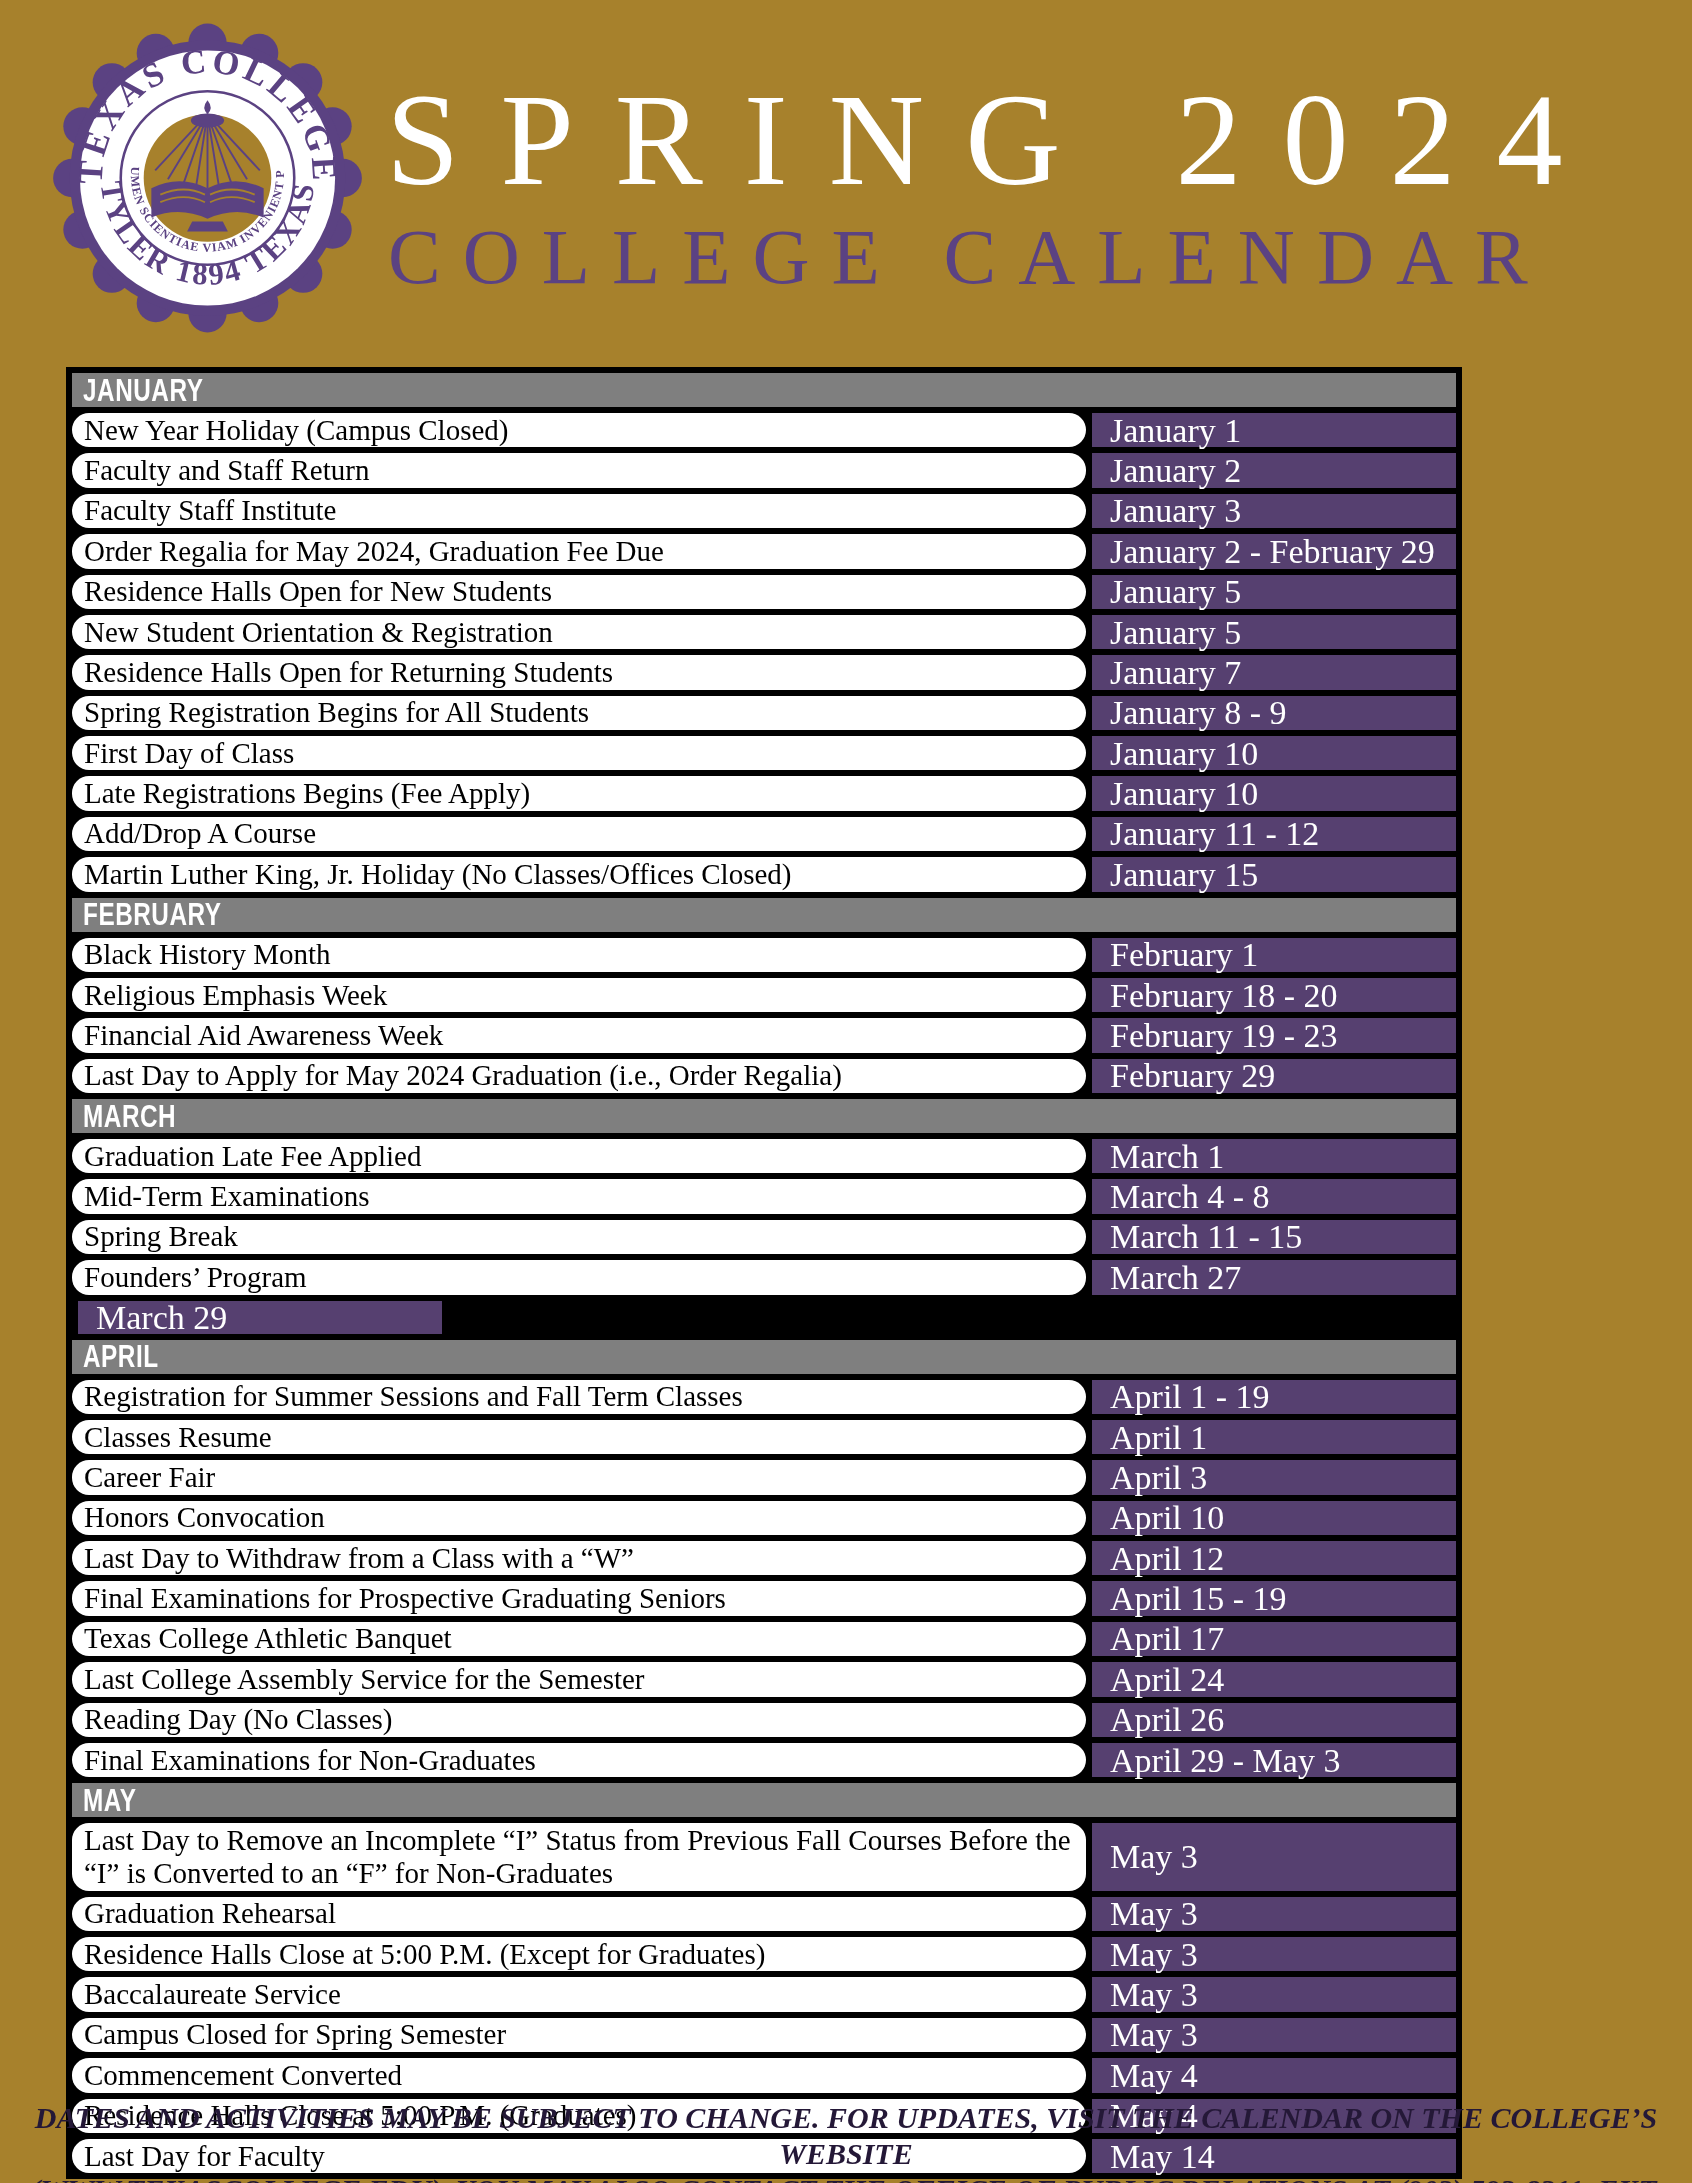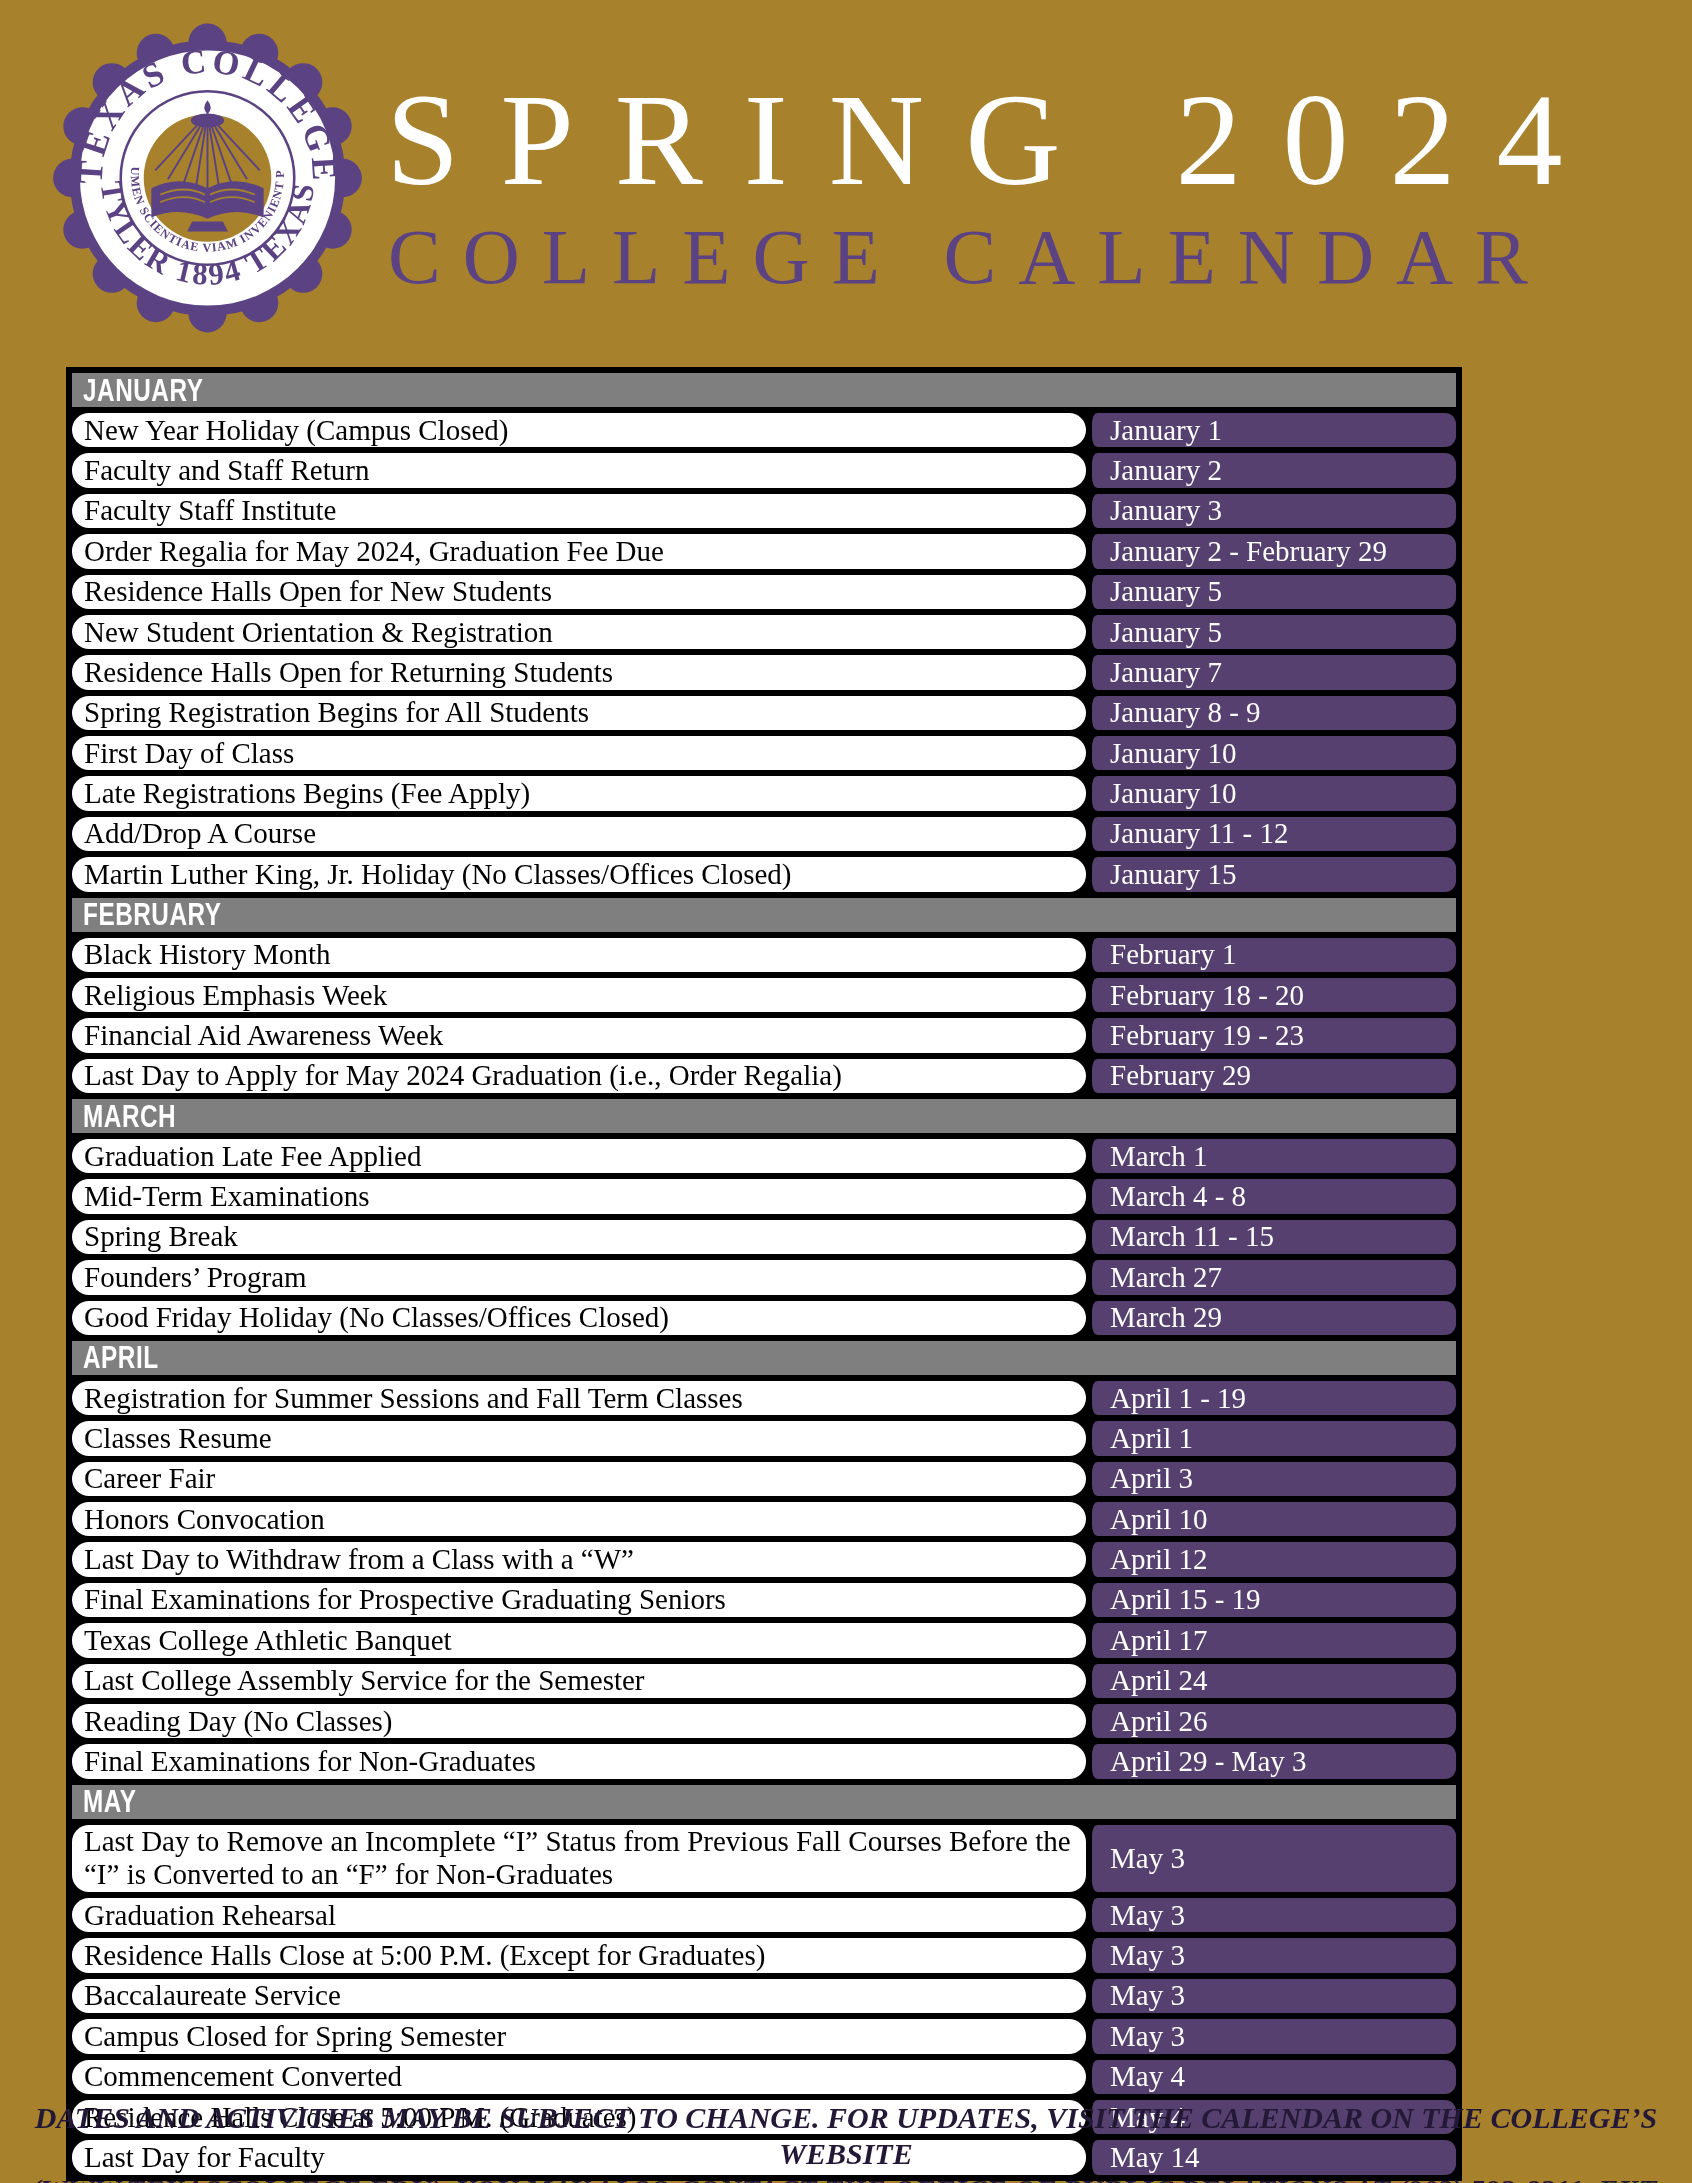--- a/index.html
+++ b/index.html
@@ -43,21 +43,21 @@
     flex:1 1 auto;background:var(--row-white,#FFFFFF);
     display:flex;align-items:center;
     padding:0.7px 8px 0.7px 12px;
     font-size:29px;line-height:33px;color:#000;border-radius:17px;
   }
   .date-cell{
     flex:0 0 370px;width:370px;box-sizing:border-box;
     border-left:6px solid var(--line,#000);
     background:var(--cell-purple,#564070);
     display:flex;align-items:center;padding-left:18px;
-    font-size:29px;line-height:33px;color:#fff;border-radius:11px;
+    font-size:34px;line-height:33px;color:#fff;
   }
   
   .footer-note{
     position:absolute;left:0;top:2100px;width:1692px;text-align:center;
     font-style:italic;font-weight:700;font-size:30px;line-height:36px;
     color:var(--ink,#241837);
   }
   
   .seal text{font-family:"Liberation Serif",serif;font-weight:700;fill:var(--seal-purple,#5B4282);}
 </style>
@@ -215,21 +215,20 @@
   </div>
       <div class="event-row">
     <div class="event-cell">Spring Break</div>
     <div class="date-cell">March 11 - 15</div>
   </div>
       <div class="event-row">
     <div class="event-cell">Founders’ Program</div>
     <div class="date-cell">March 27</div>
   </div>
       <div class="event-row">
-    <div class="event-cell">Good Friday Holiday (No Classes/Offices Closed)</div>
     <div class="date-cell">March 29</div>
   </div>
     </section>
     <section>
     <div class="month-row">
       <span class="month-label">APRIL</span>
     </div>
   <div class="event-row">
     <div class="event-cell">Registration for Summer Sessions and Fall Term Classes</div>
     <div class="date-cell">April 1 - 19</div>

